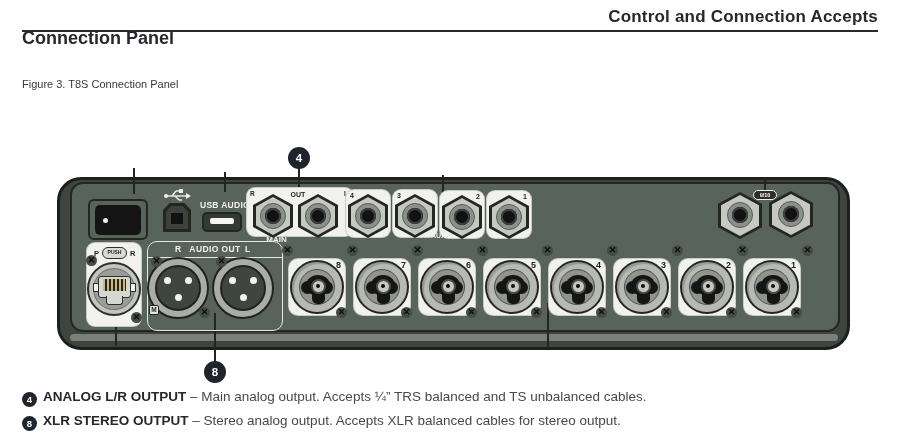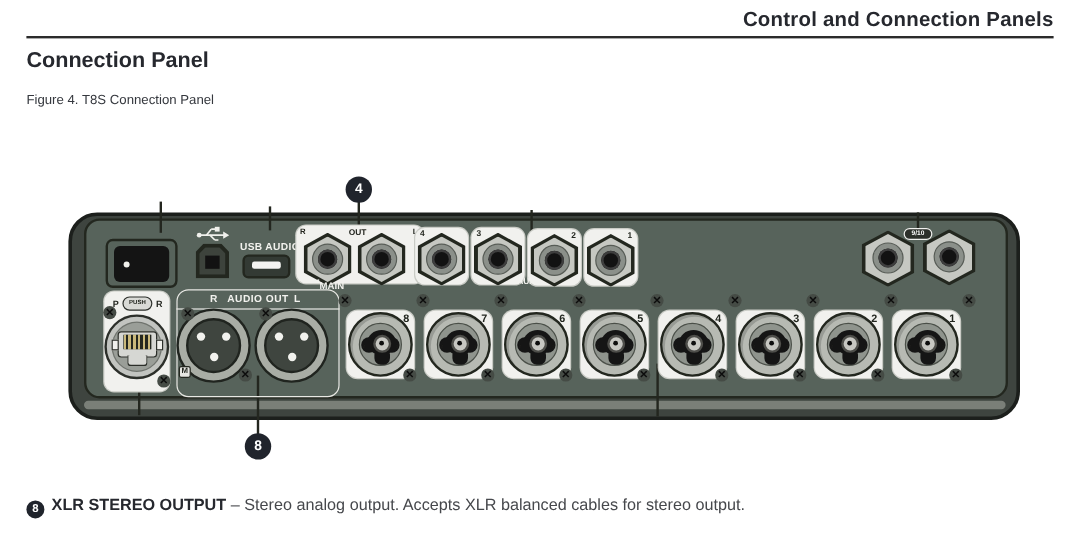--- a/index.html
+++ b/index.html
@@ -6,21 +6,21 @@
   #page {
     position:relative; width:900px; height:446px; background:#ffffff;
     font-family:"Liberation Sans", sans-serif; overflow:hidden;
     -webkit-font-smoothing:antialiased;
   }
   .abs { position:absolute; }
 
   
   .hdr-title { top:7px; right:22px; font-size:17px; font-weight:bold; color:#26282e; letter-spacing:.2px; }
   .hdr-rule  { top:30px; left:22px; right:22px; height:2px; background:#2b2b2b; }
-  .sec-title { top:40px; left:22px; font-size:18px; font-weight:bold; color:#26282e; }
+  .sec-title { top:28px; left:22px; font-size:18px; font-weight:bold; color:#26282e; }
   .fig-cap   { top:78px; left:22px; font-size:11px; color:#35383e; }
 
   .desc { left:22px; width:860px; font-size:13.5px; color:#46484c; }
   .desc b { color:#26282e; }
   .badge {
     display:inline-block; width:15px; height:15px; border-radius:50%;
     background:#20242c; color:#fff; font-size:9.5px; font-weight:bold;
     line-height:15px; text-align:center; vertical-align:-2px; margin-right:6px;
   }
 
@@ -122,24 +122,24 @@
            font-size:9px; font-weight:bold; color:#0c0c0c; line-height:1; }
 
   .nine-ten { left:753px; top:190px; width:24px; height:10px; background:#2c2f2a; border:1px solid #f0f0ee;
               border-radius:5px; box-sizing:border-box; text-align:center; font-size:5.5px; font-weight:bold; color:#fff; line-height:8px; }
 </style>
 </head>
 <body>
 
 <div id="page">
 
-  <div class="abs hdr-title">Control and Connection Panels</div>
+  <div class="abs hdr-title">Control and Connection Accepts</div>
   <div class="abs hdr-rule"></div>
   <div class="abs sec-title">Connection Panel</div>
-  <div class="abs fig-cap">Figure 4. T8S Connection Panel</div>
+  <div class="abs fig-cap">Figure 3. T8S Connection Panel</div>
 
   <div>
 
     <div class="abs chassis"></div>
     <div class="abs strip"></div>
     <div class="abs face"></div>
 
     <div class="abs cline" style="left:133px;top:168px;height:26px;"></div>
     <div class="abs cline" style="left:224px;top:172px;height:20px;"></div>
     <div class="abs cline" style="left:298px;top:168px;height:26px;"></div>
@@ -431,18 +431,22 @@
     <div class="abs screw" style="left:86px;top:255px;">✕</div>
     <div class="abs screw" style="left:151px;top:256px;">✕</div>
     <div class="abs screw" style="left:216px;top:256px;">✕</div>
     <div class="abs screw" style="left:131px;top:312px;">✕</div>
     <div class="abs screw" style="left:199px;top:307px;">✕</div>
 
     <div class="abs co-circle" style="left:288px;top:147px;">4</div>
     <div class="abs co-circle" style="left:204px;top:361px;">8</div>
   </div>
 
+  <div class="abs desc" style="top:389px;">
+    <span class="badge">4</span><b>ANALOG L/R OUTPUT</b>
+    <span>– Main analog output. Accepts ¼” TRS balanced and TS unbalanced cables.</span>
+  </div>
   <div class="abs desc" style="top:413px;">
     <span class="badge">8</span><b>XLR STEREO OUTPUT</b>
     <span>– Stereo analog output. Accepts XLR balanced cables for stereo output.</span>
   </div>
 
 </div>
 
 </body></html>

